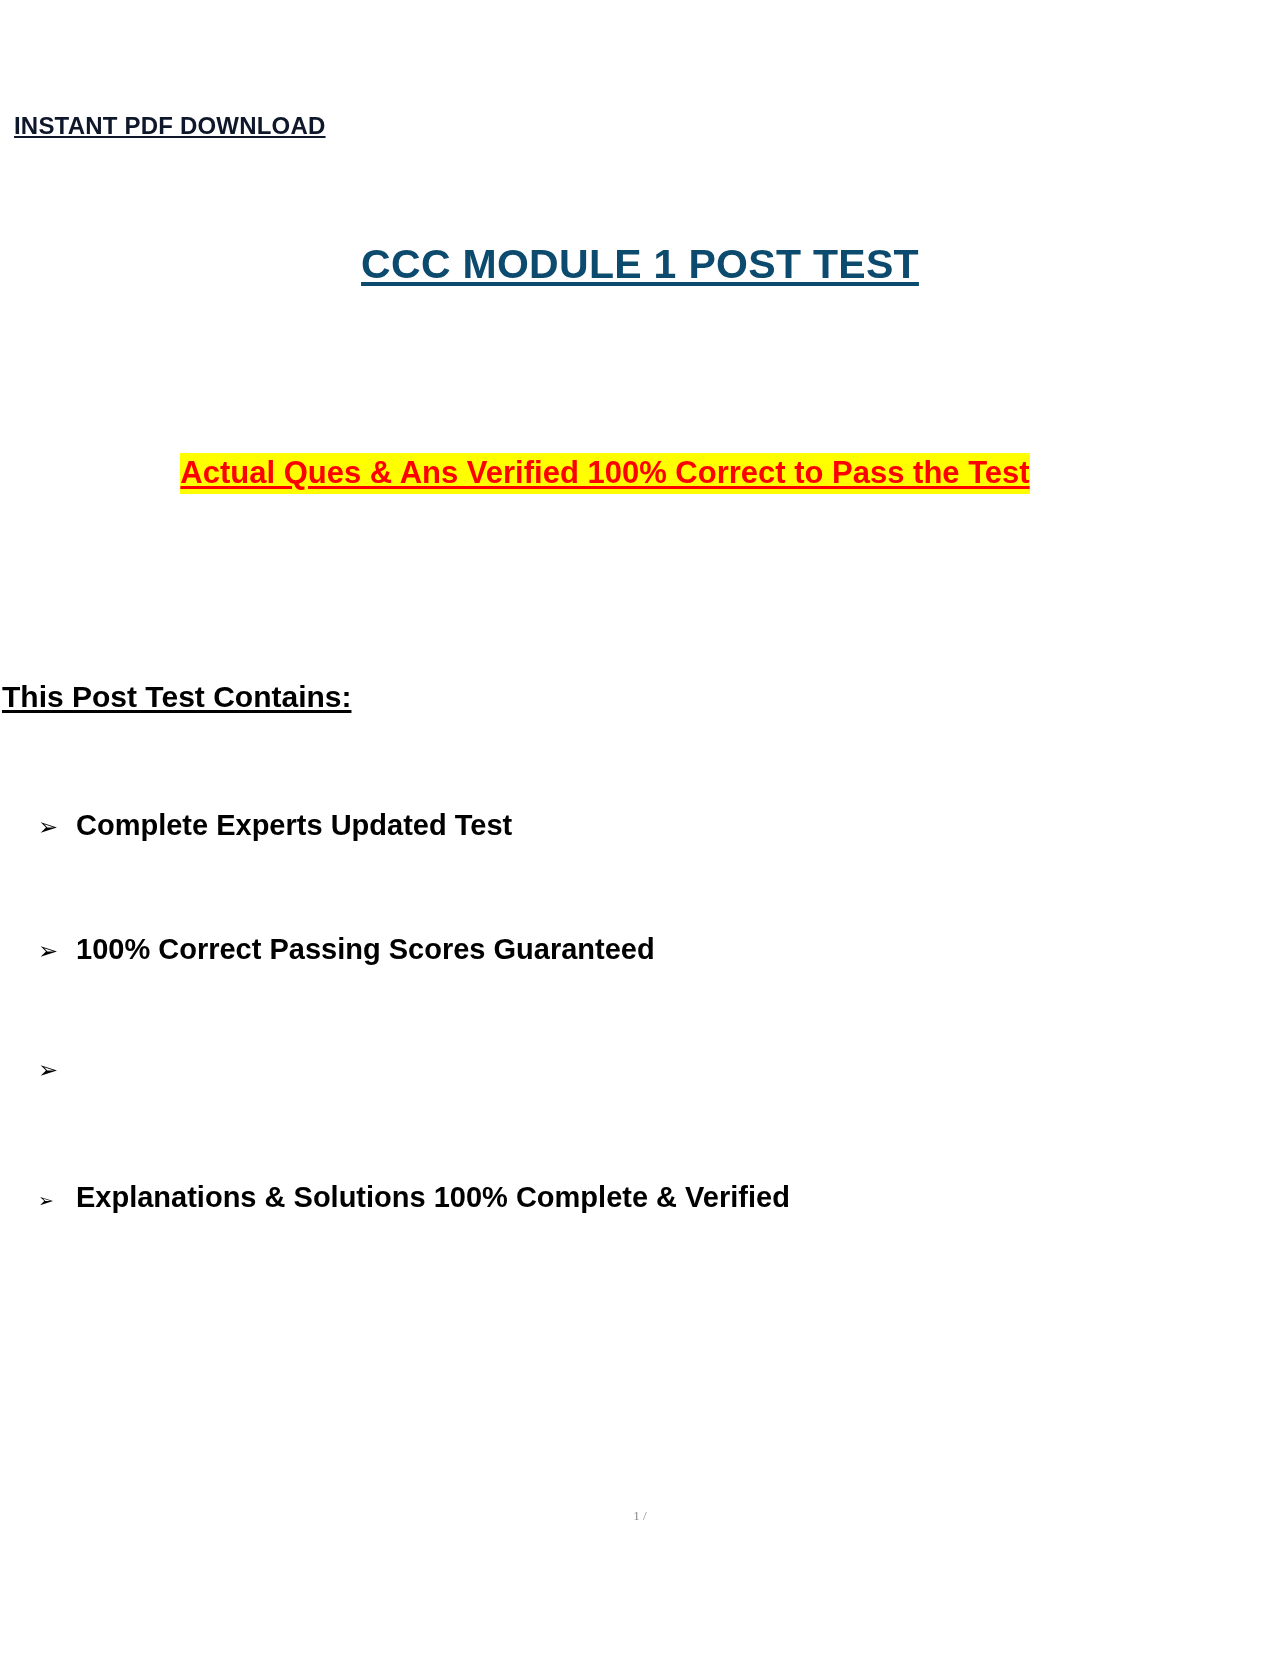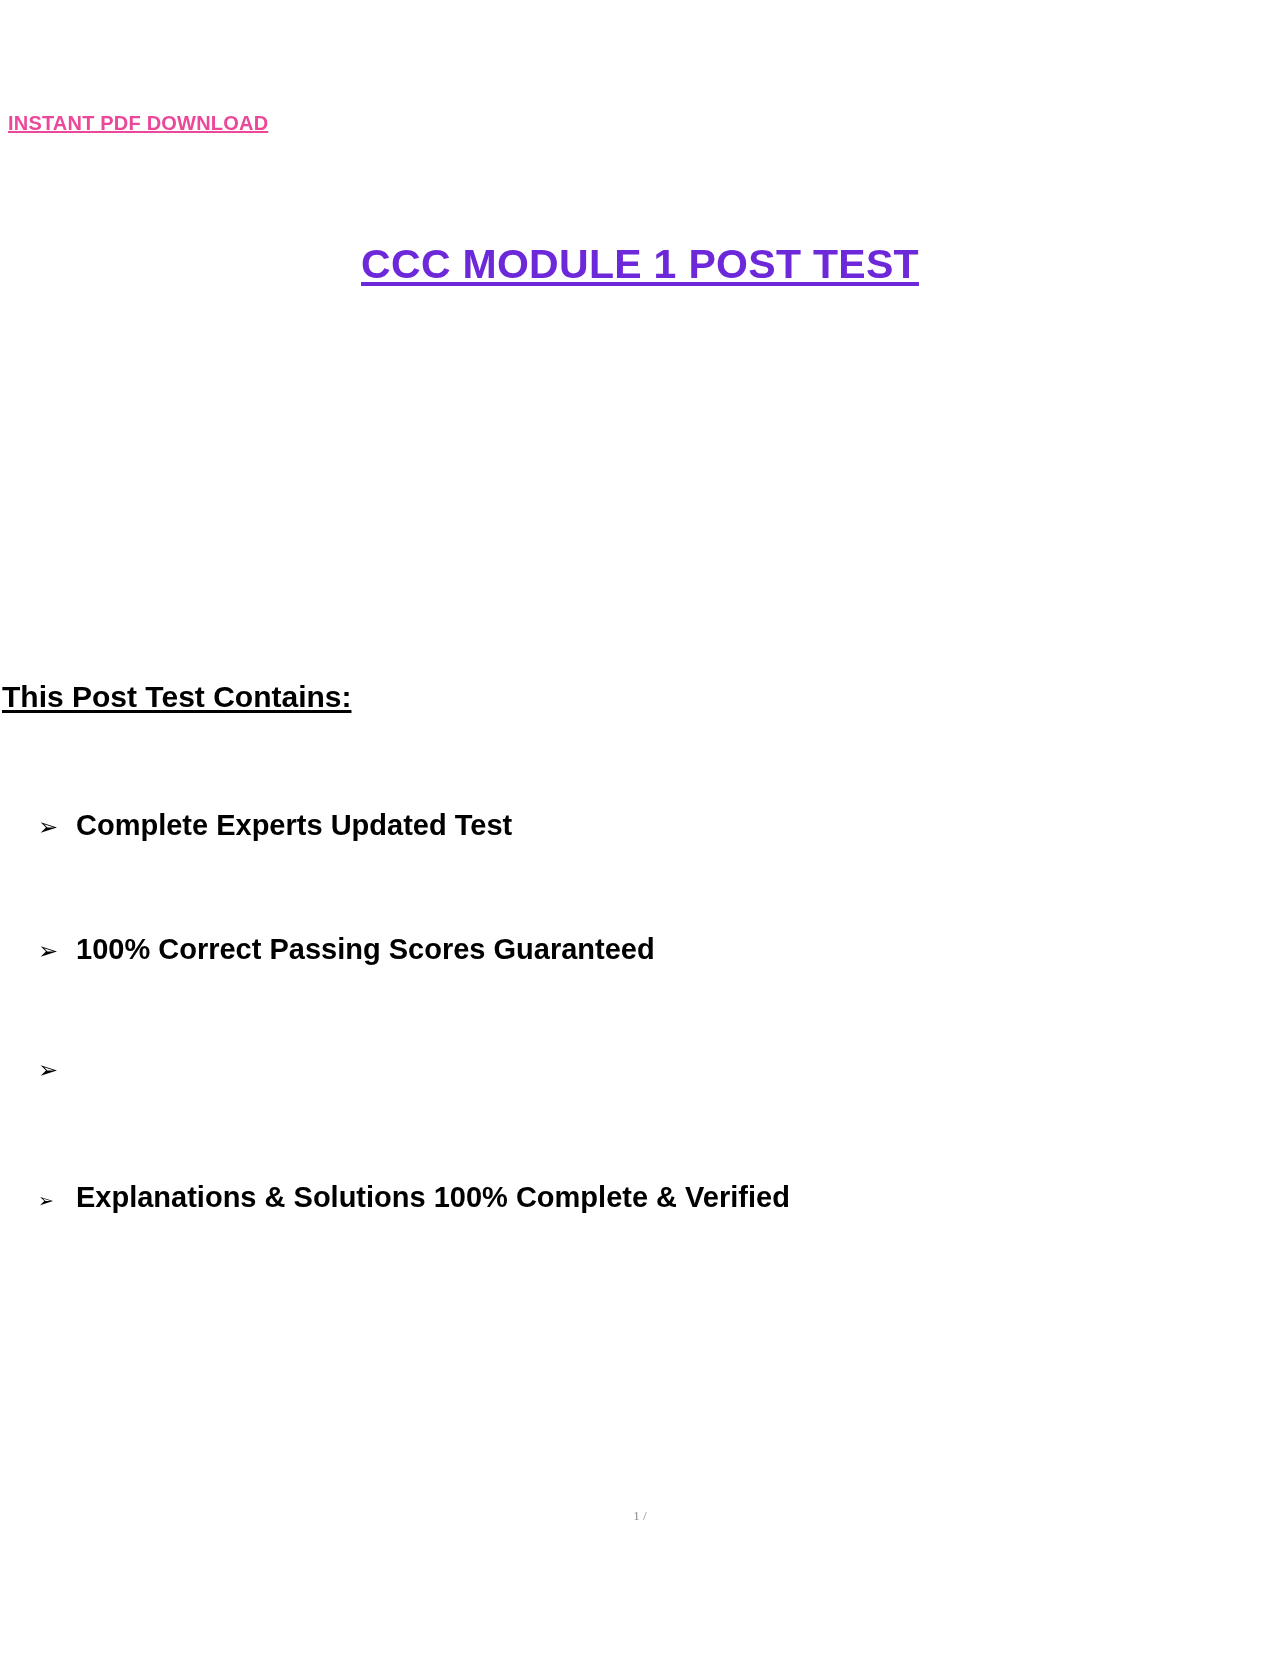--- a/index.html
+++ b/index.html
@@ -17,39 +17,39 @@
   }
   .page {
     position: relative;
     width: 1280px;
     height: 1656px;
     box-sizing: border-box;
   }
 
   .instant-download {
     position: absolute;
-    left: 8px;
+    left: 14px;
     top: 112px;
-    font-size: 20px;
+    font-size: 24px;
     font-weight: bold;
-    color: #ec4899;
+    color: #0f172a;
     text-decoration: underline;
     letter-spacing: 0.2px;
     white-space: nowrap;
   }
 
   .doc-title {
     position: absolute;
     left: 0;
     right: 0;
     top: 214px;
     text-align: center;
     font-size: 41px;
     font-weight: bold;
-    color: #6d28d9;
+    color: #0c4a6e;
     letter-spacing: 0.3px;
   }
   .doc-title span {
     text-decoration: underline;
     text-underline-offset: 4px;
   }
 
   .highlight-line {
     position: absolute;
     left: 70px;
@@ -127,20 +127,23 @@
 <body>
 
 <div class="page">
 
   <div class="instant-download">INSTANT PDF DOWNLOAD</div>
 
   <h1 class="doc-title">
     <span>CCC MODULE 1 POST TEST</span>
   </h1>
 
+  <div class="highlight-line">
+    <span class="hl-text">Actual Ques &amp; Ans Verified 100% Correct to Pass the Test</span>
+  </div>
 
   <h2 class="contains-heading">
     <span>This Post Test Contains:</span>
   </h2>
 
   <div class="bullet-list">
 
     <div class="bullet-item">
       <span class="bullet-marker">➢</span>
       <span class="bullet-text">Complete Experts Updated Test</span>

